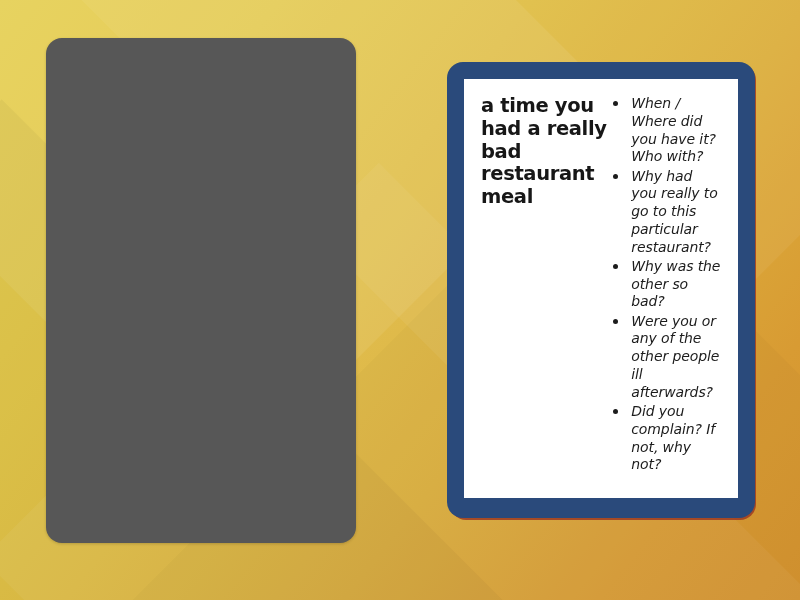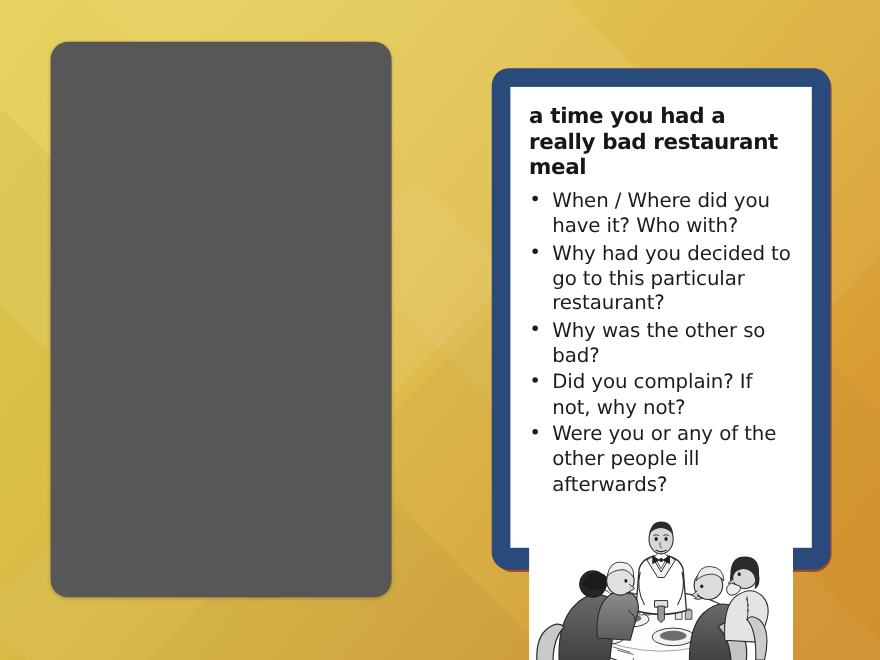--- a/index.html
+++ b/index.html
@@ -89,46 +89,47 @@
     width:308px; height:456px;
     background:#2A4A7B;
     border-radius:16px;
     padding:17px 17px 20px 17px;
   }
   #card-inner {
     width:100%; height:100%;
     background:#FFFFFF;
     padding:16px 17px 0 17px;
     display:flex;
-    flex-direction:column;
+    flex-direction:row;
   }
 
   #card-title {
     font-family:"DejaVu Sans", sans-serif;
     font-weight:bold;
     font-size:19.5px;
     line-height:1.17;
     letter-spacing:-0.35px;
     color:#171717;
     margin-bottom:9px;
   }
 
   #bullet-list {
     list-style:none;
     margin:0 0 0 2px;
     padding:0;
   }
   #bullet-list li {
     position:relative;
     padding-left:19px;
-    font-size:18px;
+    font-size:14px;
     line-height:1.27;
     color:#1c1c1c;
     margin-bottom:1.5px;
     letter-spacing:-0.1px;
+    font-style:italic;
   }
   #bullet-list li .dot {
     position:absolute;
     left:1px; top:6px;
     width:5px; height:5px;
     border-radius:50%;
     background:#1c1c1c;
   }
 
   
@@ -160,33 +161,33 @@
 
       <h1 id="card-title">a time you had a really bad restaurant meal</h1>
 
       <ul id="bullet-list">
         <li>
           <span class="dot"></span>
           <span>When / Where did you have it? Who with?</span>
         </li>
         <li>
           <span class="dot"></span>
-          <span>Why had you decided to go to this particular restaurant?</span>
+          <span>Why had you really to go to this particular restaurant?</span>
         </li>
         <li>
           <span class="dot"></span>
           <span>Why was the other so bad?</span>
         </li>
         <li>
           <span class="dot"></span>
+          <span>Were you or any of the other people ill afterwards?</span>
+        </li>
+        <li>
+          <span class="dot"></span>
           <span>Did you complain? If not, why not?</span>
-        </li>
-        <li>
-          <span class="dot"></span>
-          <span>Were you or any of the other people ill afterwards?</span>
         </li>
       </ul>
 
       <div id="illustration">
         <svg viewBox="0 0 240 160" preserveAspectRatio="xMidYMid meet">
           <defs>
             <linearGradient id="gDark" x1="0" y1="0" x2="0" y2="1">
               <stop offset="0%" stop-color="#6a6a6a"></stop>
               <stop offset="100%" stop-color="#3a3a3a"></stop>
             </linearGradient>

